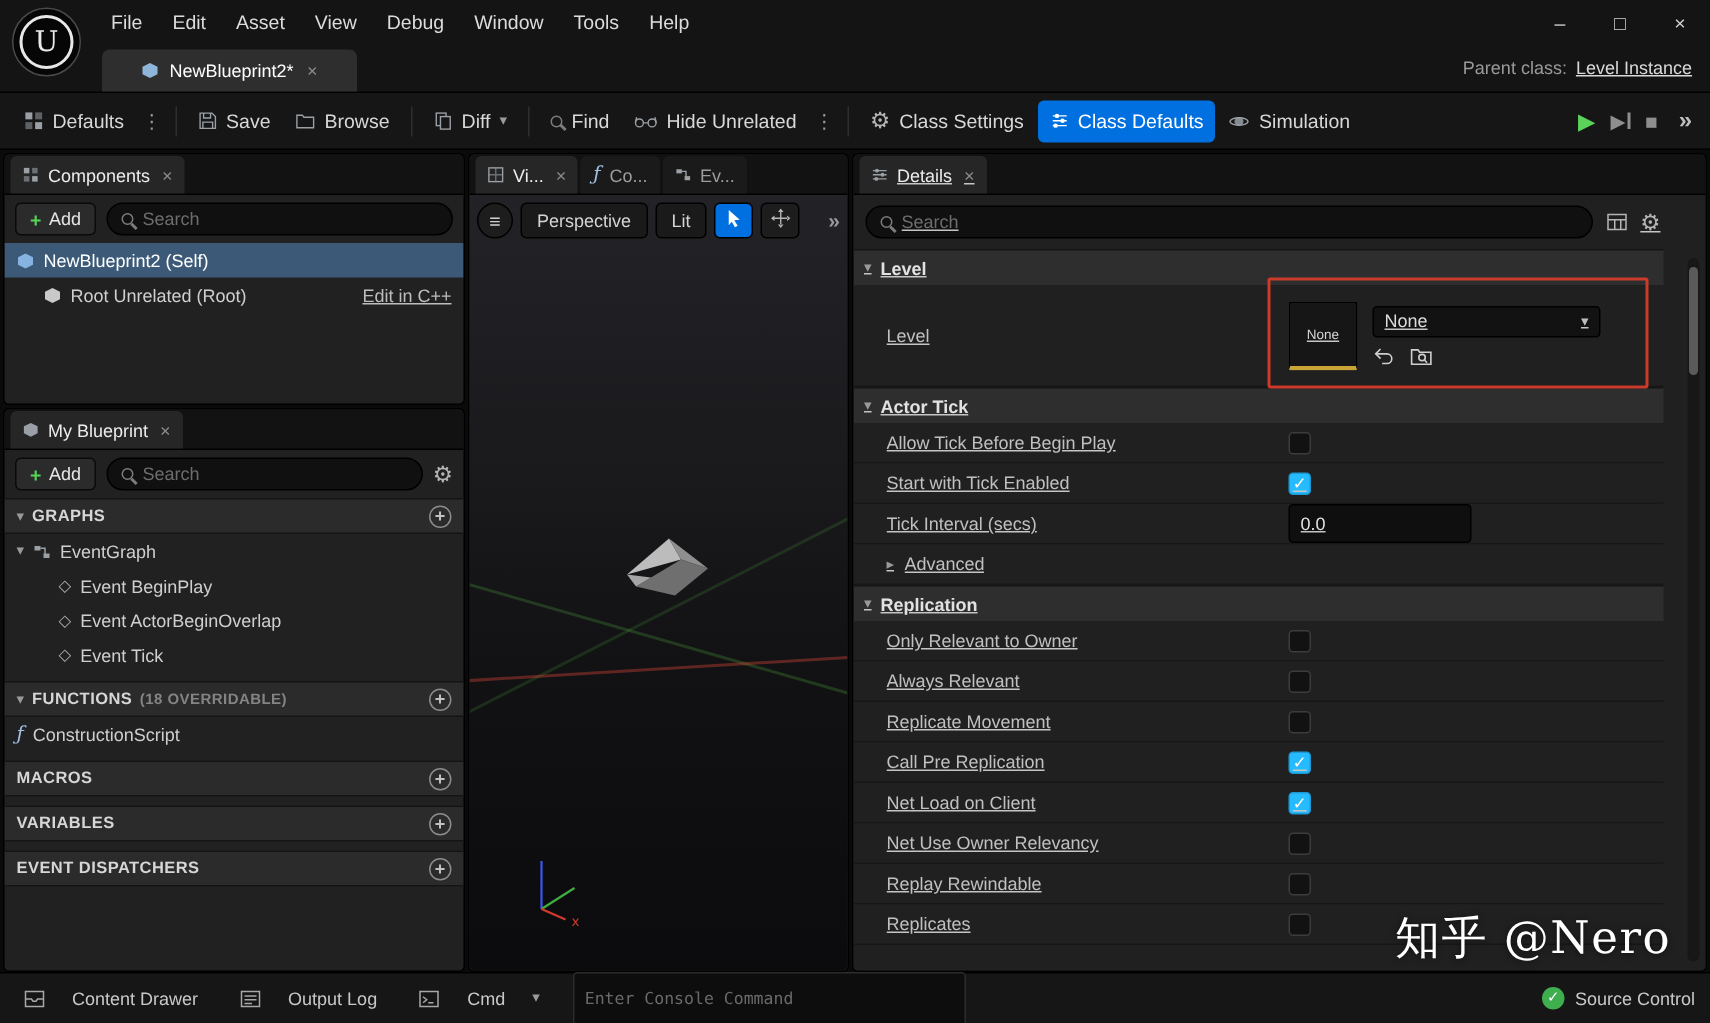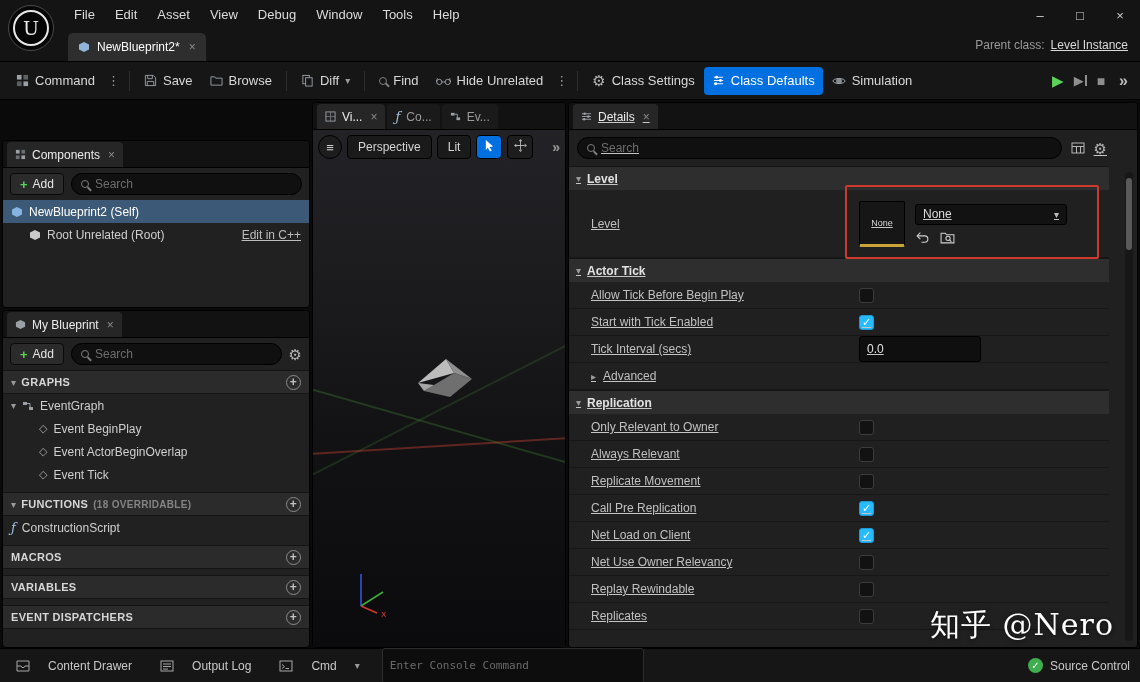--- a/index.html
+++ b/index.html
@@ -12,21 +12,21 @@
   .ue-logo{position:absolute;left:8px;top:5px;width:46px;height:46px;border-radius:50%;background:#060606;
     border:1px solid #4a4a4a;display:flex;align-items:center;justify-content:center;z-index:9;}
   .ue-logo .ring{width:36px;height:36px;border:2px solid #e8e8e8;border-radius:50%;display:flex;align-items:center;justify-content:center;
     font-family:"DejaVu Serif",serif;font-size:19px;color:#e8e8e8;}
   .menu-item{padding:0 10px;height:30px;line-height:30px;color:#dcdcdc;font-size:13px;cursor:default;}
   .win-controls{position:absolute;right:0;top:0;display:flex;}
   .win-btn{width:40px;height:30px;display:flex;align-items:center;justify-content:center;color:#cfcfcf;font-size:13px;}
 
   
   .tabrow{height:32px;background:#141414;display:flex;align-items:flex-end;padding-left:68px;position:relative;border-bottom:1px solid #000;flex:none;}
-  .asset-tab{height:28px;background:#2e2e2e;border-radius:5px 5px 0 0;display:flex;align-items:center;gap:7px;padding:0 10px;color:#fff;font-size:12px;}
+  .asset-tab{height:28px;background:#2e2e2e;border-radius:5px 5px 0 0;display:flex;align-items:center;gap:7px;padding:0 26px;color:#fff;font-size:12px;}
   .parentclass{position:absolute;right:12px;top:8px;font-size:12px;color:#9a9a9a;display:flex;gap:6px;}
   .parentclass .val{color:#d9d9d9;text-decoration:underline;}
 
   
   .toolbar{height:38px;background:#161616;border-bottom:1px solid #000;display:flex;align-items:center;gap:1px;padding:0 8px;flex:none;}
   .tb-btn{display:flex;align-items:center;gap:6px;padding:0 8px;height:28px;border-radius:4px;color:#d8d8d8;font-size:13px;white-space:nowrap;}
   .tb-btn.primary{background:#0070e0;color:#fff;}
   .tb-kebab{color:#9a9a9a;font-size:13px;padding:0 3px;}
   .tb-sep{width:1px;height:20px;background:#2e2e2e;margin:0 5px;}
   .tb-icon{color:#a6a6a6;display:flex;align-items:center;}
@@ -176,21 +176,21 @@
   <div class="toolbar">
     <div class="tb-btn">
       <span class="tb-icon">
         <svg width="13" height="13" viewBox="0 0 14 14">
             <rect x="1" y="1" width="5" height="5" fill="#9aa0a6"></rect>
             <rect x="8" y="1" width="5" height="5" fill="#9aa0a6" opacity=".55"></rect>
             <rect x="1" y="8" width="5" height="5" fill="#9aa0a6" opacity=".55"></rect>
             <rect x="8" y="8" width="5" height="5" fill="#9aa0a6"></rect>
           </svg>
       </span>
-      <span>Command</span>
+      <span>Defaults</span>
     </div>
     <span class="tb-kebab">⋮</span>
     <div class="tb-sep"></div>
     <div class="tb-btn">
       <span class="tb-icon">
         <svg width="13" height="13" viewBox="0 0 14 14">
             <path d="M1.5 1.5h8.5l2.5 2.5v8.5H1.5z" fill="none" stroke="#9aa0a6"></path>
             <path d="M4 1.5v3.5h5V1.5M3.5 12.5V8h7v4.5" fill="none" stroke="#9aa0a6"></path>
           </svg>
       </span>
@@ -264,21 +264,21 @@
         </span>
       <span class="stop">■</span>
       <span class="dbl-chev">»</span>
     </div>
   </div>
 
   <div class="main">
 
     <div class="left-col">
 
-      <div class="panel" style="height:168px;flex:none;margin-top:38px;">
+      <div class="panel" style="height:168px;flex:none;">
         <div class="tabstrip">
           <div class="ptab active">
             <span class="tab-ic">
               <svg width="11" height="11" viewBox="0 0 12 12">
                   <rect x="1" y="1" width="4" height="4" fill="#9aa0a6"></rect>
                   <rect x="7" y="1" width="4" height="4" fill="#9aa0a6" opacity=".6"></rect>
                   <rect x="1" y="7" width="4" height="4" fill="#9aa0a6" opacity=".6"></rect>
                   <rect x="7" y="7" width="4" height="4" fill="#9aa0a6"></rect>
                 </svg>
             </span>

